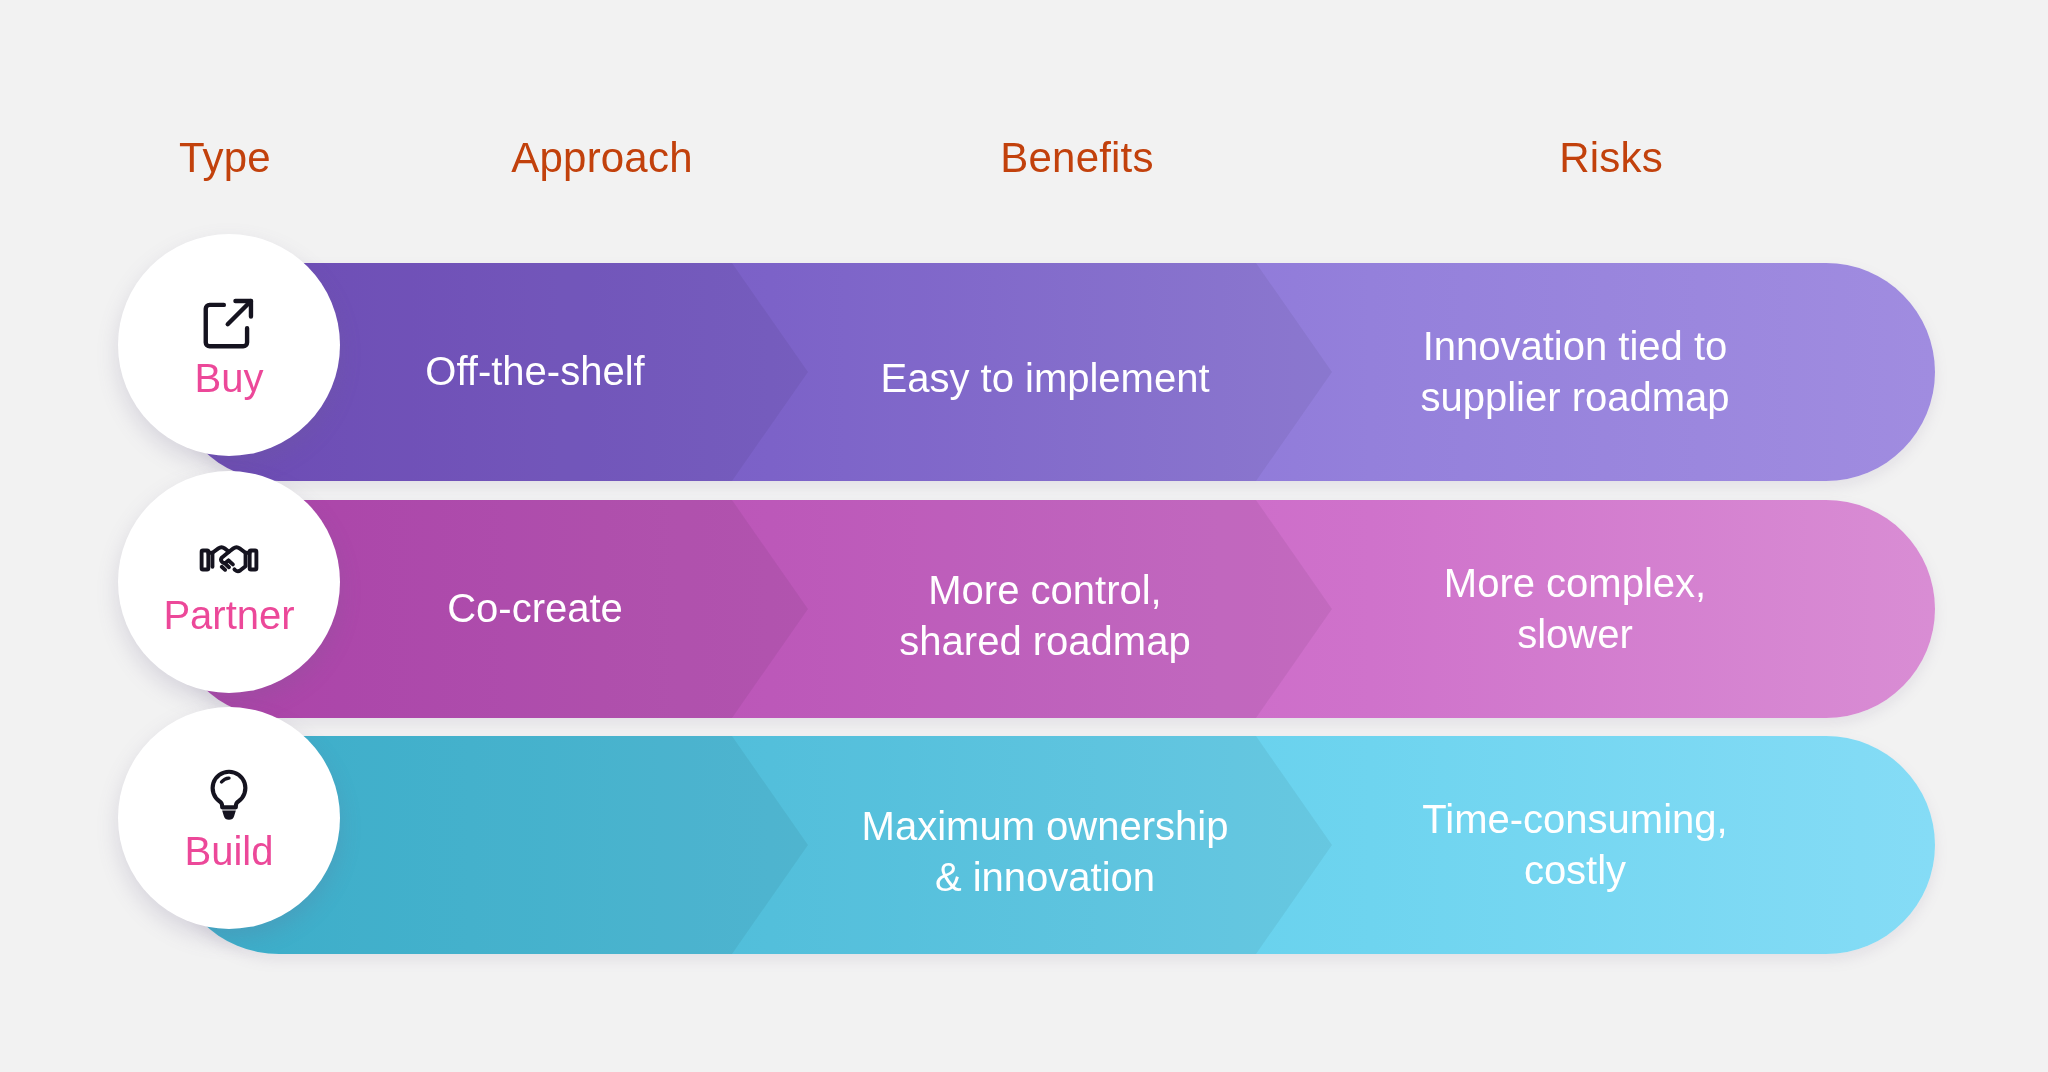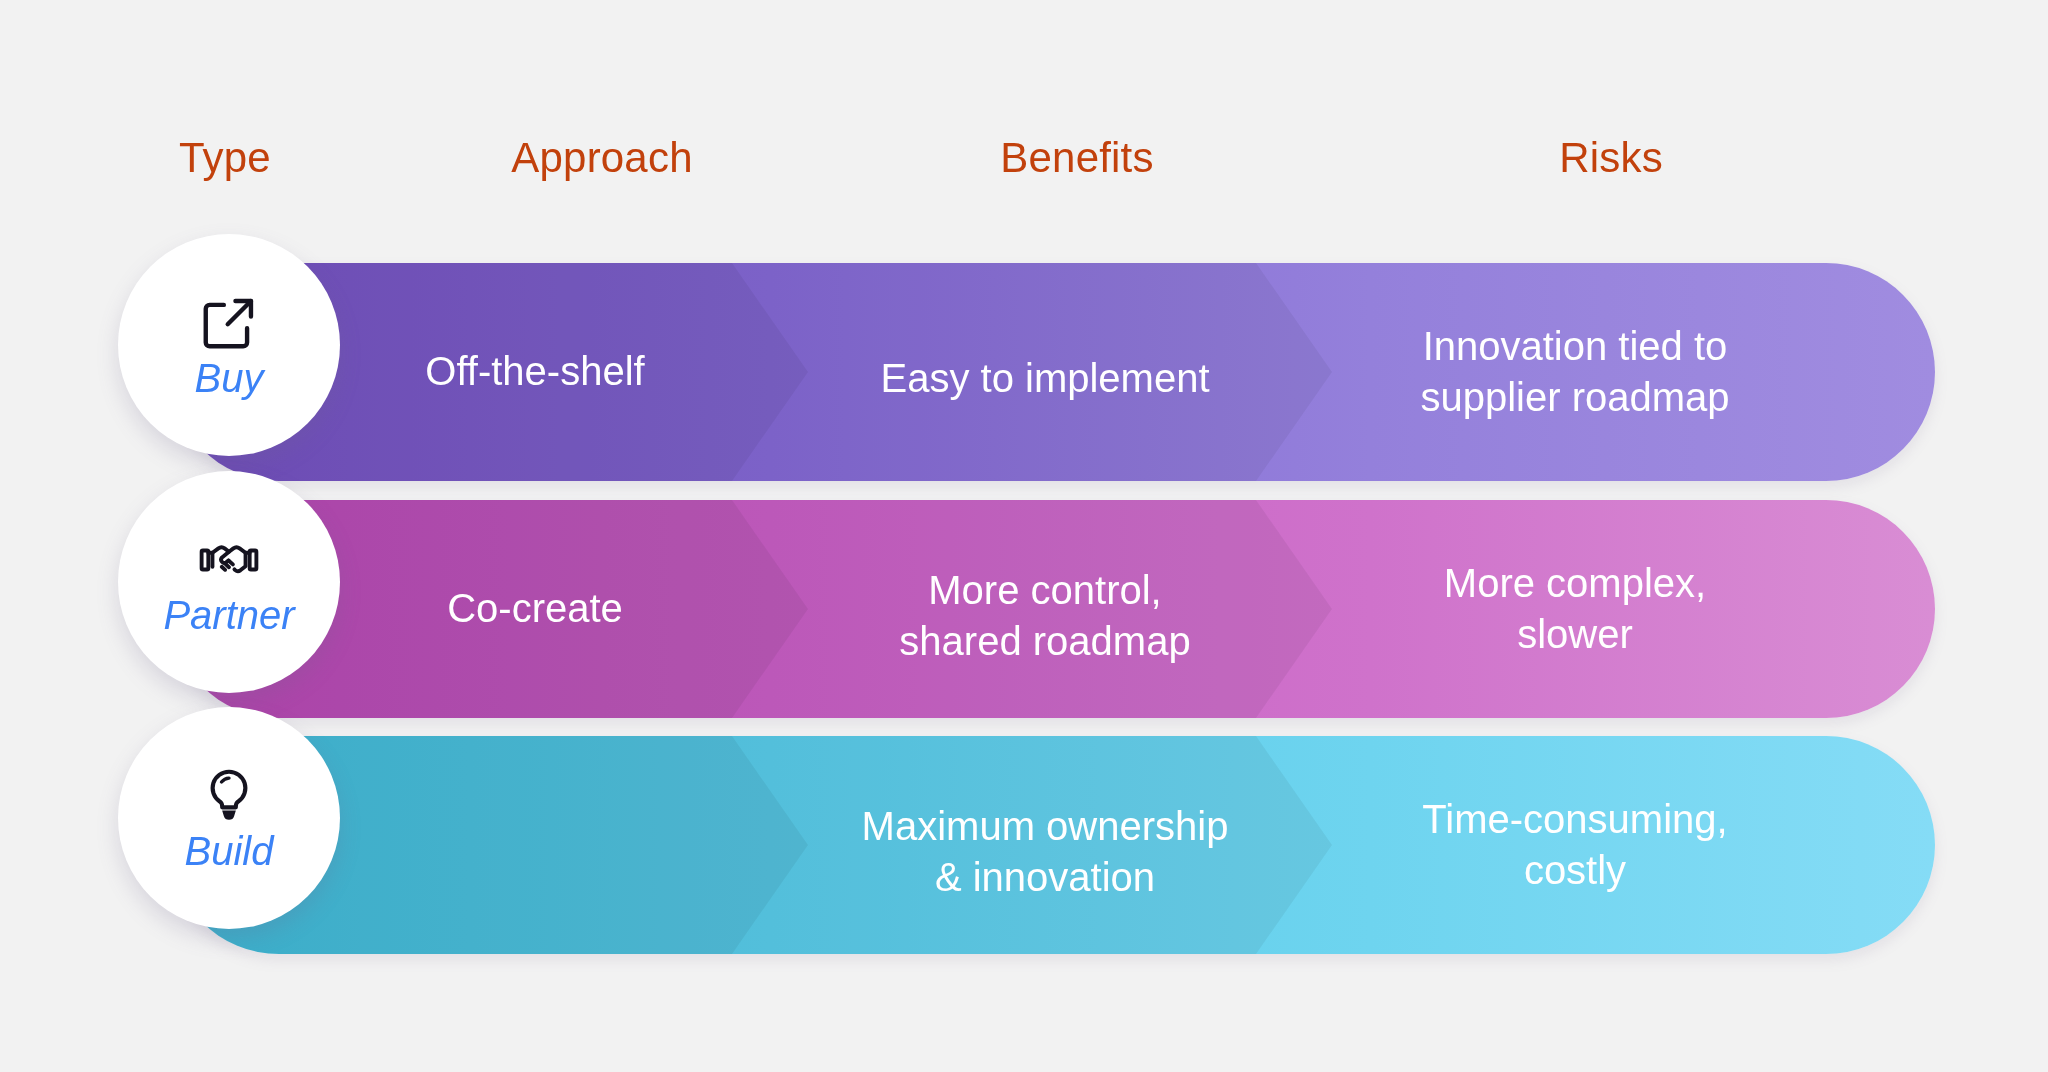--- a/index.html
+++ b/index.html
@@ -104,25 +104,24 @@
     justify-content:center;
     gap:4px;
   }
   .badge-icon{
     width:62px;height:62px;
     display:block;
     color:#15131f;
   }
   .badge-icon svg{width:100%;height:100%;display:block;}
   .badge-label{
-    color:#3b82f6;
+    color:#ec4899;
     font-size:40px;
     line-height:1;
     white-space:nowrap;
-    font-style:italic;
   }
 </style>
 </head>
 <body>
 
 <div class="stage">
 
   <div class="headers">
     <div class="hdr hdr-type">Type</div>
     <div class="hdr hdr-approach">Approach</div>

